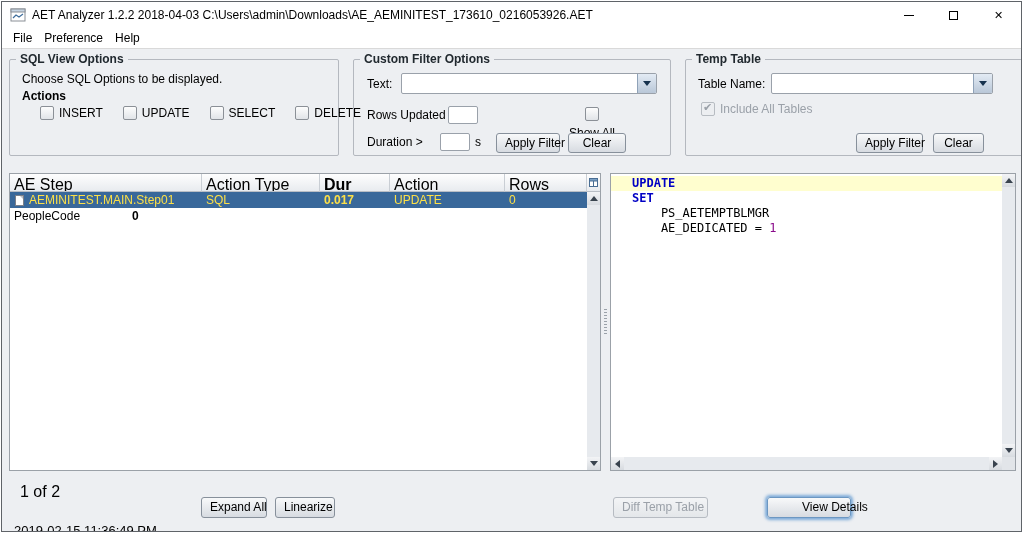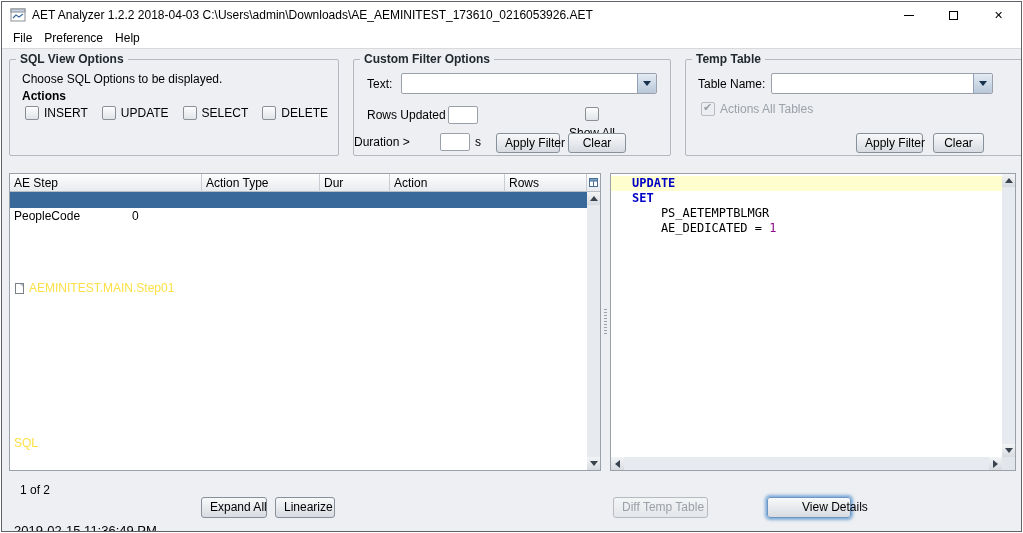--- a/index.html
+++ b/index.html
@@ -52,21 +52,21 @@
     background: #edeff2; padding: 0 4px;
     font-size: 12px; font-weight: bold; color: #21292f;
     white-space: nowrap;
   }
   .gb-sql  { left: 7px;   top: 10px; width: 330px; }
   .gb-filter { left: 351px; top: 10px; width: 318px; }
   .gb-temp { left: 683px; top: 10px; width: 397px; }
   .lbl { position: absolute; font-size: 12px; color: #000; white-space: nowrap; }
   .bold { font-weight: bold; }
   
-  .cb-row { position: absolute; left: 15px; top: 46px; display: flex; gap: 14px; }
+  .cb-row { position: absolute; left: 30px; top: 46px; display: flex; gap: 20px; }
   .cb-item { display: inline-flex; align-items: center; gap: 5px; font-size: 12px; }
   .checkbox {
     position: relative; width: 14px; height: 14px;
     border: 1px solid #8b9097; border-radius: 2px;
     background: linear-gradient(#fdfdfd, #e1e4e8);
     flex: 0 0 auto;
   }
   .checkbox.checked::after {
     content: "✔"; position: absolute; top: -2px; left: 1px;
     font-size: 11px; color: #44698c;
@@ -114,40 +114,40 @@
     box-shadow: 0 0 3px 2px rgba(88,148,208,0.75);
   }
   
   .steps-table {
     position: absolute; left: 7px; top: 124px;
     width: 592px; height: 298px;
     border: 1px solid #9ba1a8; background: #fff;
   }
   .tbl-header { position: absolute; top: 0; left: 0; right: 0; height: 18px; display: flex; }
   .th {
-    font-size: 12px; padding: 2px 4px;
+    font-size: 16px; padding: 2px 4px;
     background: linear-gradient(#fefefe, #e8ebef);
     border-right: 1px solid #c9ced4;
     border-bottom: 1px solid #b9bec5;
     overflow: hidden; white-space: nowrap;
   }
   .corner-btn {
     width: 13px; flex: 0 0 13px;
     background: linear-gradient(#fefefe, #e8ebef);
     border-bottom: 1px solid #b9bec5;
     display: flex; align-items: center; justify-content: center;
   }
   .c0 { width: 192px; flex: 0 0 192px; }
   .c1 { width: 118px; flex: 0 0 118px; }
-  .c2 { width: 70px;  flex: 0 0 70px; }
+  .c2 { width: 70px;  flex: 0 0 70px; font-weight: bold; }
   .c3 { width: 115px; flex: 0 0 115px; }
   .c4 { flex: 1; }
   .tbl-body { position: absolute; top: 18px; bottom: 0; left: 0; right: 13px; overflow: hidden; background: #fff; }
   .tr { display: flex; height: 16px; }
-  .tr.selected { background: #39689a; color: #fde047; flex-direction: column; }
+  .tr.selected { background: #39689a; color: #fde047; }
   .td { font-size: 12px; padding: 1px 4px; line-height: 14px; white-space: nowrap; overflow: hidden; display: flex; align-items: center; }
   .file-icon {
     display: inline-block; width: 9px; height: 11px;
     background: #fff; border: 1px solid #7c8089;
     margin-right: 5px; margin-left: 1px; position: relative; flex: 0 0 auto;
   }
   .file-icon::after {
     content: ""; position: absolute; top: 0; right: 0;
     border-left: 3px solid transparent; border-top: 3px solid #b9bfc7;
   }
@@ -178,35 +178,35 @@
     overflow: hidden; padding-top: 2px;
     font-family: "DejaVu Sans Mono", "Liberation Mono", monospace;
     font-size: 12px;
   }
   .sql-line { height: 15px; line-height: 15px; white-space: pre; padding-left: 21px; }
   .sql-line.hl { background: #fffecf; }
   .tok-keyword { color: #0000c4; font-weight: bold; }
   .tok-number { color: #8a0a8a; }
   .tok-plain { color: #000; }
   
-  .status-pos  { position: absolute; left: 18px; top: 434px; font-size: 12px; }
+  .status-pos  { position: absolute; left: 18px; top: 434px; font-size: 16px; }
   .status-time { position: absolute; left: 12px; top: 474px; font-size: 13px; }
   .btn-expand   { left: 199px; top: 448px; width: 66px; }
   .btn-linear   { left: 273px; top: 448px; width: 60px; }
   .btn-diff     { left: 611px; top: 448px; width: 95px; }
   .btn-details  { left: 765px; top: 448px; width: 84px; padding-left: 34px; }
   
   .gb-desc { left: 12px; top: 12px; }
   .gb-actions { left: 12px; top: 29px; }
   .lbl-text { left: 13px; top: 17px; }
   .combo-text { left: 47px; top: 13px; width: 256px; }
   .lbl-rows { left: 13px; top: 48px; }
   .tf-rows { left: 94px; top: 46px; }
   .showall-item { position: absolute; left: 215px; top: 47px; flex-direction: column; }
-  .lbl-dur { left: 0; top: 75px; }
+  .lbl-dur { left: 13px; top: 75px; }
   .tf-dur { left: 86px; top: 73px; }
   .lbl-s { left: 121px; top: 75px; }
   .btn-applyfilter { left: 142px; top: 73px; width: 64px; height: 20px; line-height: 18px; }
   .btn-clearfilter { left: 214px; top: 73px; width: 58px; height: 20px; line-height: 18px; }
   .lbl-tname { left: 12px; top: 17px; }
   .combo-tname { left: 85px; top: 13px; width: 222px; }
   .includeall-item { position: absolute; left: 15px; top: 42px; }
   .btn-applytemp { left: 170px; top: 73px; width: 67px; height: 20px; line-height: 18px; }
   .btn-cleartemp { left: 247px; top: 73px; width: 51px; height: 20px; line-height: 18px; }
 </style>
@@ -295,21 +295,21 @@
       <span class="gb-title">Temp Table</span>
       <div class="lbl lbl-tname">Table Name:</div>
       <div class="combo combo-tname">
         <div class="combo-field"></div>
         <div class="combo-btn">
             <span class="arrow-down"></span>
           </div>
       </div>
       <label class="cb-item disabled includeall-item">
         <span class="checkbox checked disabled"></span>
-        <span class="cb-label">Actions All Tables</span>
+        <span class="cb-label">Include All Tables</span>
       </label>
       <div class="btn btn-applytemp">Apply Filter</div>
       <div class="btn btn-cleartemp">Clear</div>
     </div>
 
     <div class="steps-table">
       <div class="tbl-header">
           <div class="th c0">AE Step</div>
           <div class="th c1">Action Type</div>
           <div class="th c2">Dur</div>

